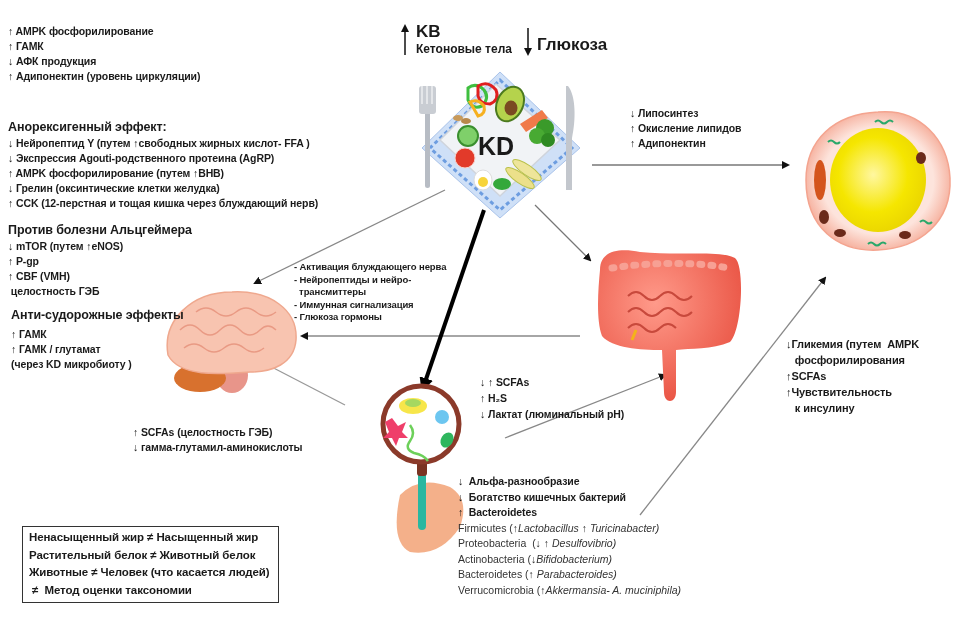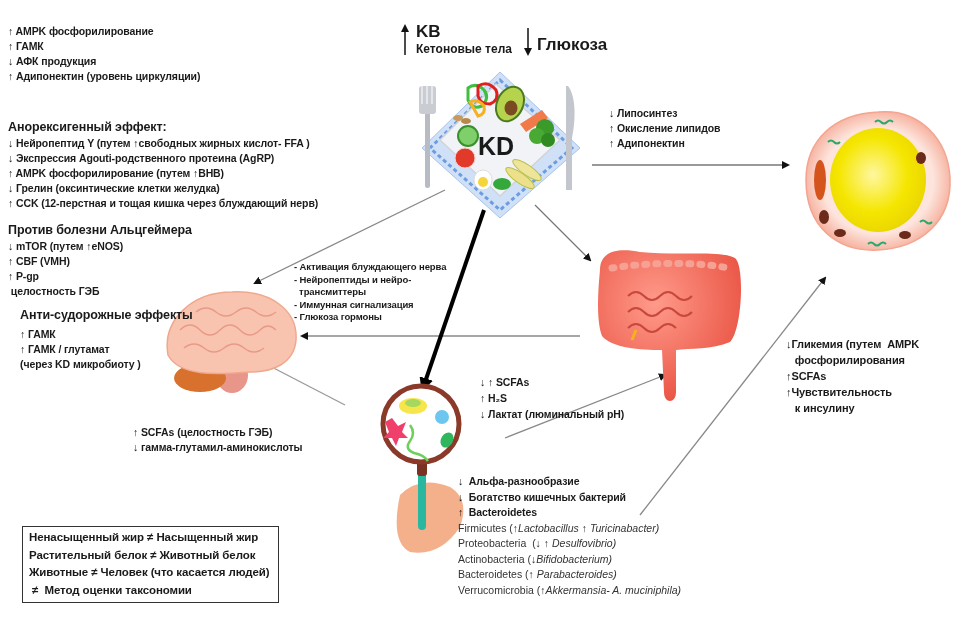--- a/index.html
+++ b/index.html
@@ -171,41 +171,41 @@
   <span class="line">↓ Нейропептид Y (путем ↑свободных жирных кислот- FFA )</span>
   <span class="line">↓ Экспрессия Agouti-родственного протеина (AgRP)</span>
   <span class="line">↑ AMPK фосфорилирование  (путем ↑BHB)</span>
   <span class="line">↓ Грелин (оксинтические клетки желудка)</span>
   <span class="line">↑ CCK (12-перстная и тощая кишка через блуждающий нерв)</span>
 </div>
 
 <div class="abs blk" style="left:8px;top:221px;">
   <span class="line head">Против болезни Альцгеймера</span>
   <span class="line">↓ mTOR (путем ↑eNOS)</span>
+  <span class="line">↑ P-gp</span>
   <span class="line">↑ CBF (VMH)</span>
-  <span class="line">↑ P-gp</span>
   <span class="line" style="white-space:pre;"> целостность ГЭБ</span>
 </div>
 
-<div class="abs blk" style="left:20px;top:306px;">
+<div class="abs blk" style="left:11px;top:306px;">
   <span class="line head">Анти-судорожные эффекты</span>
   <span class="line" style="margin-top:3px;">↑ ГАМК</span>
   <span class="line">↑ ГАМК / глутамат</span>
   <span class="line">(через KD микробиоту )</span>
 </div>
 
 <div class="abs blk small" style="left:294px;top:261px;">
   <span class="line">- Активация блуждающего нерва</span>
   <span class="line">- Нейропептиды и нейро-</span>
   <span class="line" style="white-space:pre;">  трансмиттеры</span>
   <span class="line">- Иммунная сигнализация</span>
   <span class="line">- Глюкоза гормоны</span>
 </div>
 
-<div class="abs blk" style="left:609px;top:106px;">
+<div class="abs blk" style="left:630px;top:106px;">
   <span class="line">↓ Липосинтез</span>
   <span class="line">↑ Окисление липидов</span>
   <span class="line">↑ Адипонектин</span>
 </div>
 
 <div class="abs blk" style="left:480px;top:374px;">
   <span class="line" style="line-height:16px;">↓ ↑ SCFAs</span>
   <span class="line" style="line-height:16px;">↑ H₂S</span>
   <span class="line" style="line-height:16px;">↓ Лактат (люминальный pH)</span>
 </div>

